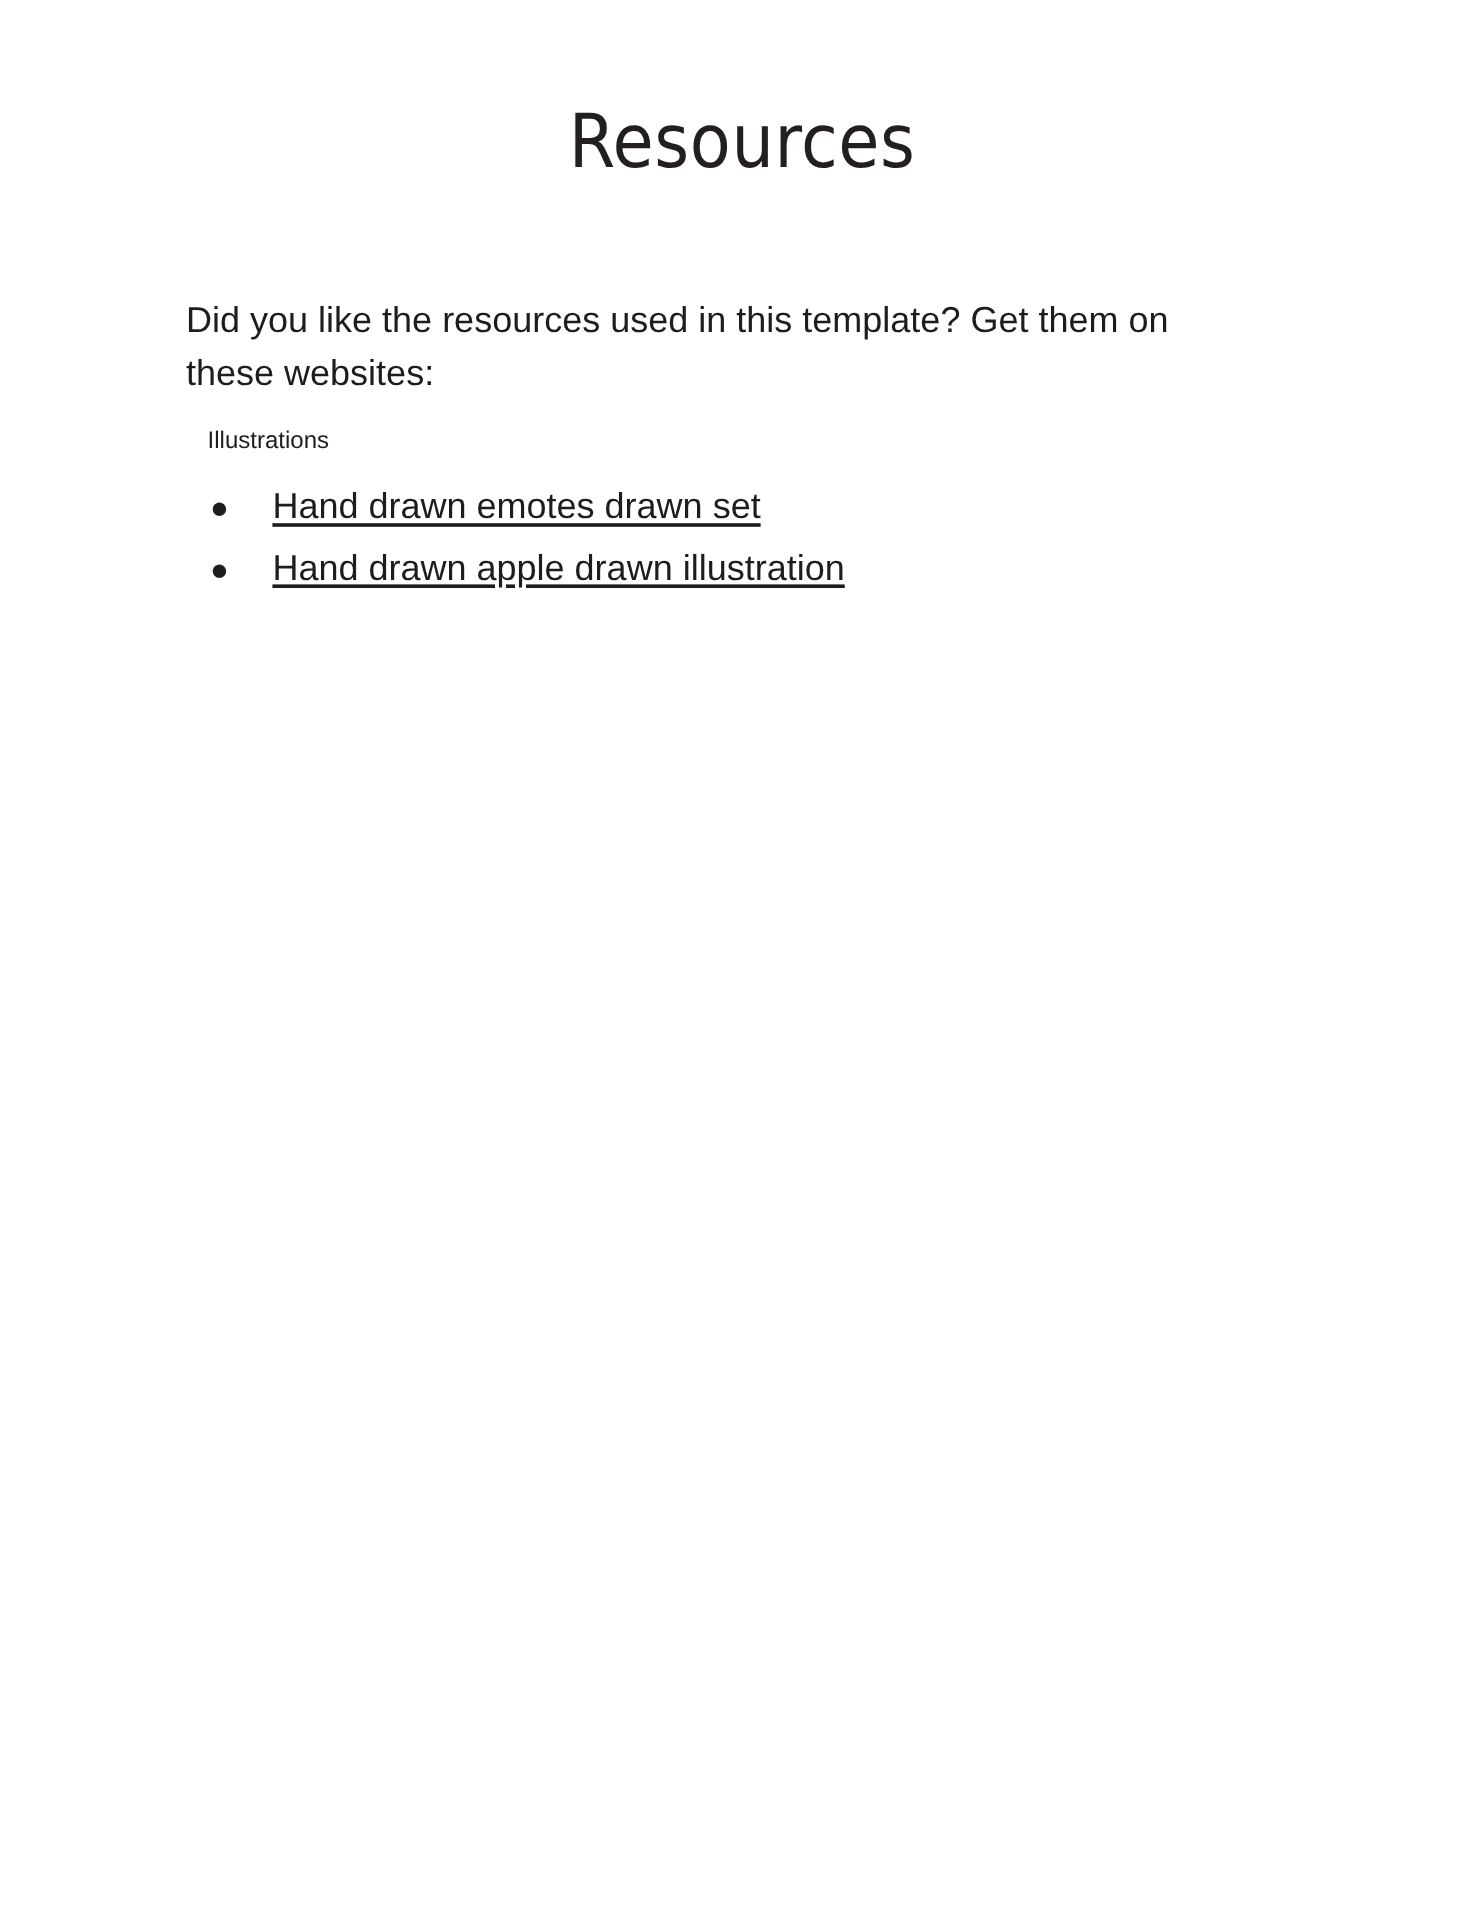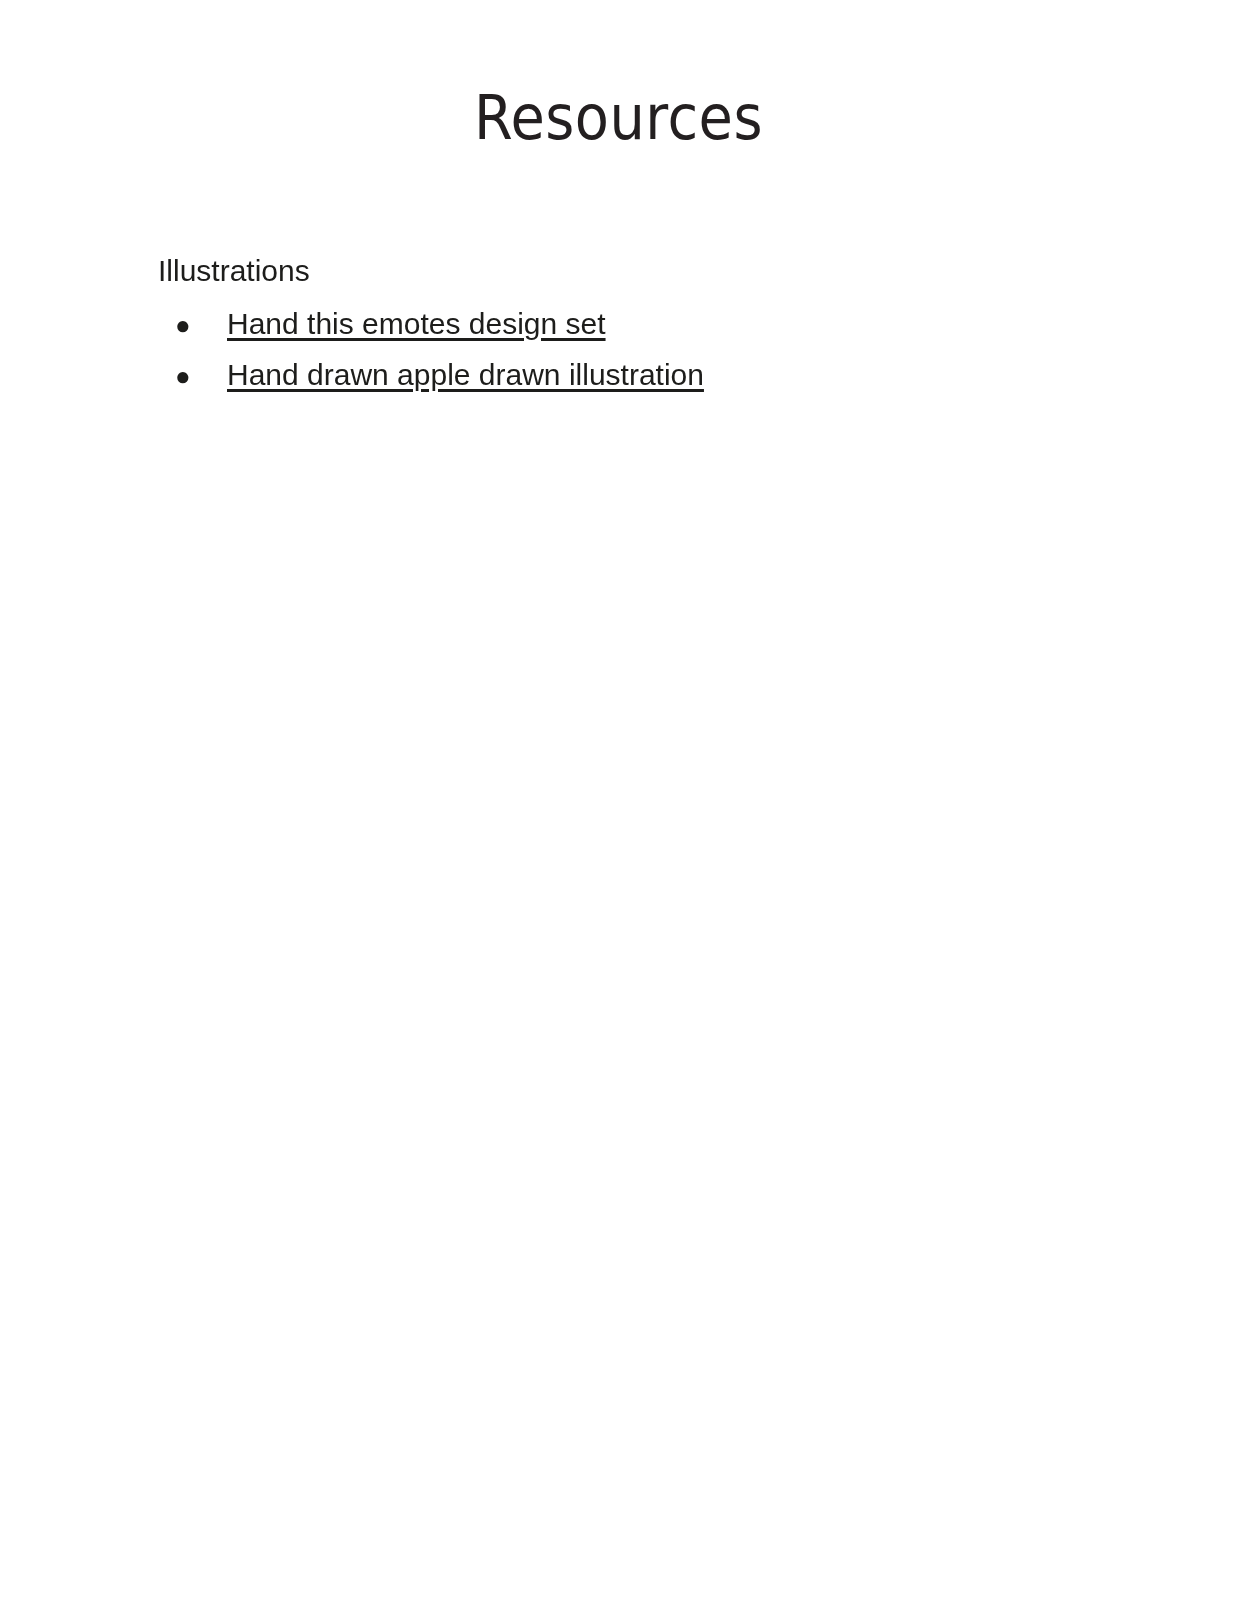--- a/index.html
+++ b/index.html
@@ -46,24 +46,24 @@
 
   .intro {
     font-size: 30px;
     line-height: 1.48;
     color: #1d1d1b;
     max-width: 895px;
     margin: 0;
   }
 
   .section-label {
-    font-size: 30px;
+    font-size: 20px;
     line-height: 1.48;
     color: #1d1d1b;
-    margin: 3px;
+    margin: 18px;
   }
 
   .link-list {
     list-style: none;
     margin: 8px 0 0 0;
     padding: 0;
   }
 
   .link-item {
     display: flex;
@@ -94,27 +94,28 @@
 </style>
 </head>
 <body>
 
 <div class="page">
 
   <div class="page-title">Resources</div>
 
   <div class="content">
 
+    <p class="intro">Did you like the resources used in this template? Get them on these websites:</p>
 
     <p class="section-label">Illustrations</p>
 
     <ul class="link-list">
       <li class="link-item">
         <span class="bullet">●</span>
-        <a class="link-text">Hand this emotes design set</a>
+        <a class="link-text">Hand drawn emotes drawn set</a>
       </li>
       <li class="link-item">
         <span class="bullet">●</span>
         <a class="link-text">Hand drawn apple drawn illustration</a>
       </li>
     </ul>
 
   </div>
 </div>
 

